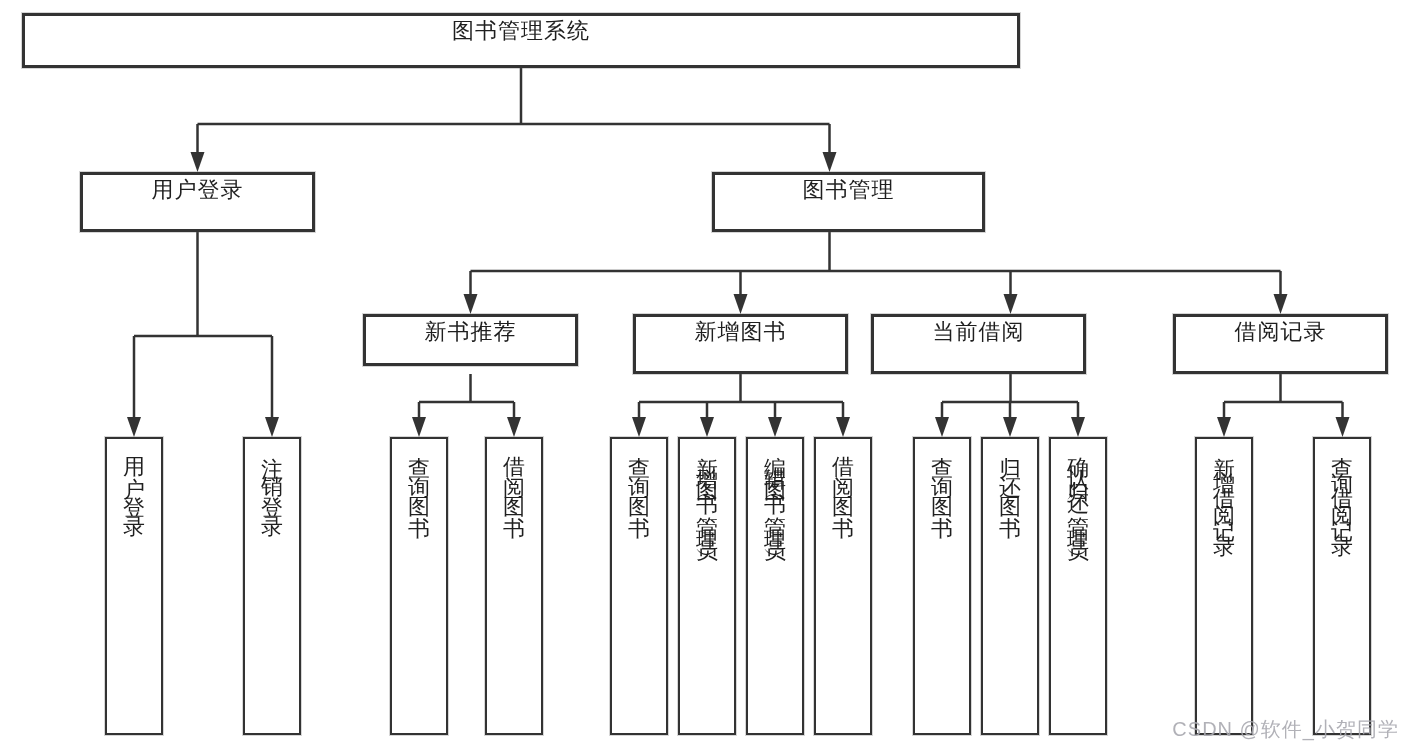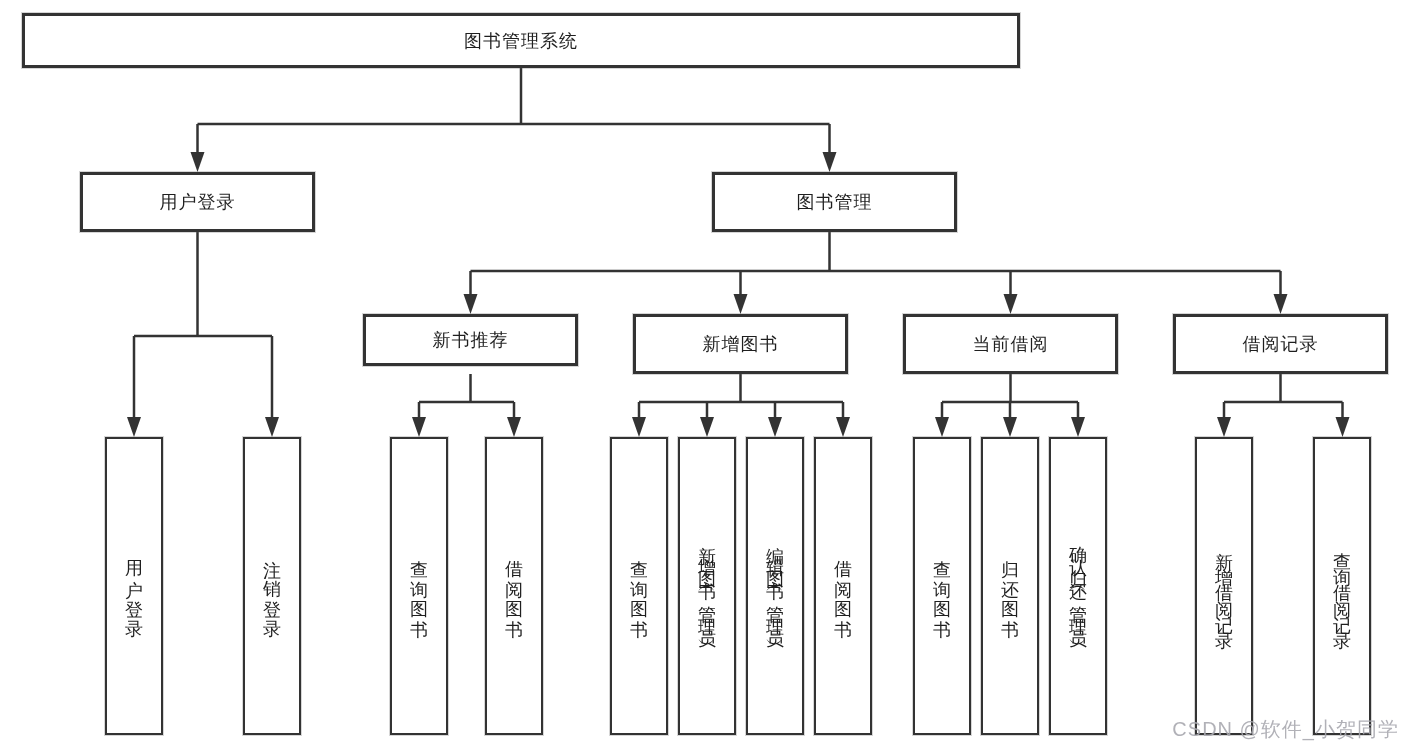--- a/index.html
+++ b/index.html
@@ -9,23 +9,23 @@
     background:var(--canvas,#ffffff);
     font-family:"Liberation Sans","DejaVu Sans",sans-serif;
     overflow:hidden;
   }
   #wires{position:absolute;left:0;top:0;width:1405px;height:747px;}
   .node{
     position:absolute;
     box-sizing:border-box;
     background:#fff;
     border:3px solid var(--border,#333);
-    display:flex;align-items:center;justify-content:center;
+    display:flex;align-items:flex-start;justify-content:center;
     color:var(--text,#1f1f1f);
-    font-size:18px;
+    font-size:22px;
     letter-spacing:1px;
     box-shadow:0 0 0 1px rgba(90,90,90,.25);
   }
   .hnode{z-index:2;}
   .vnode{
     border-width:2px;
     z-index:2;
   }
   .vnode span{
     writing-mode:vertical-rl;
@@ -104,31 +104,31 @@
       <polygon points="1342.5,437 1335.5,417 1349.5,417" fill="#333333"></polygon>
     </svg>
 
   <div class="node hnode" style="left:22px;top:13px;width:998px;height:55px">
     <span>图书管理系统</span>
   </div>
 
   <div class="node hnode" style="left:80px;top:172px;width:235px;height:60px">
     <span>用户登录</span>
   </div>
-  <div class="node hnode" style="left:712px;top:172px;width:245px;height:60px">
+  <div class="node hnode" style="left:712px;top:172px;width:273px;height:60px">
     <span>图书管理</span>
   </div>
 
   <div class="node hnode" style="left:363px;top:314px;width:215px;height:52px">
     <span>新书推荐</span>
   </div>
   <div class="node hnode" style="left:633px;top:314px;width:215px;height:60px">
     <span>新增图书</span>
   </div>
-  <div class="node hnode" style="left:903px;top:314px;width:215px;height:60px">
+  <div class="node hnode" style="left:871px;top:314px;width:215px;height:60px">
     <span>当前借阅</span>
   </div>
   <div class="node hnode" style="left:1173px;top:314px;width:215px;height:60px">
     <span>借阅记录</span>
   </div>
 
   <div class="node vnode sp-a" style="left:105px;top:437px;width:58px;height:298px">
     <span>用户登录</span>
   </div>
   <div class="node vnode sp-a" style="left:243px;top:437px;width:58px;height:298px">

